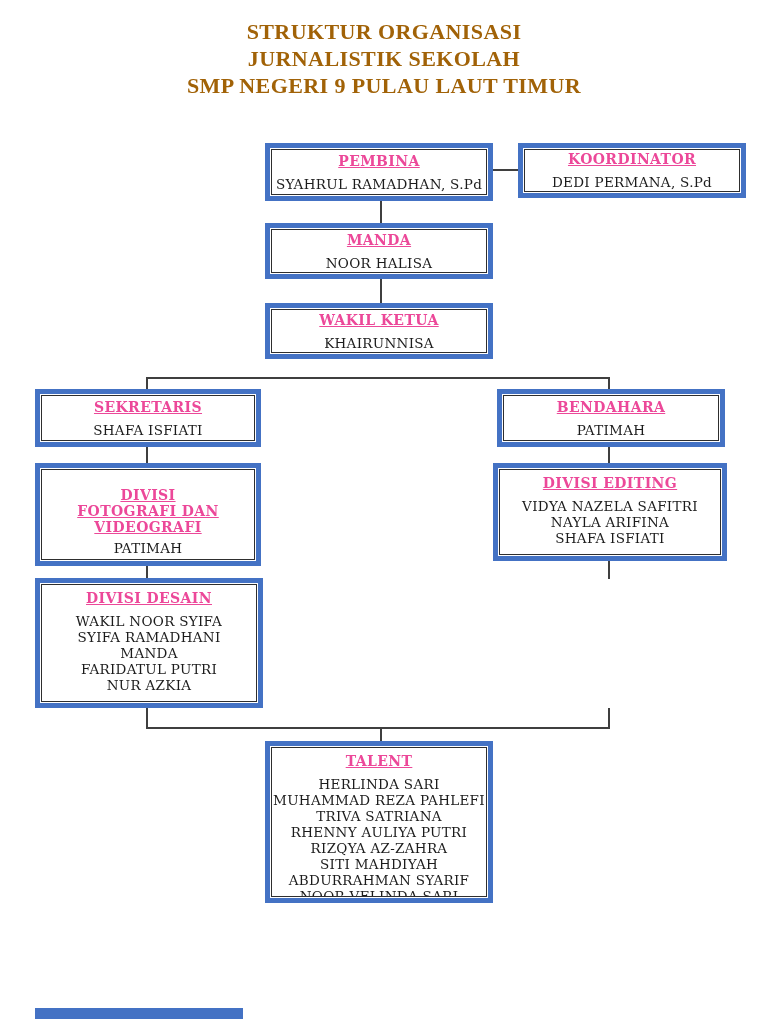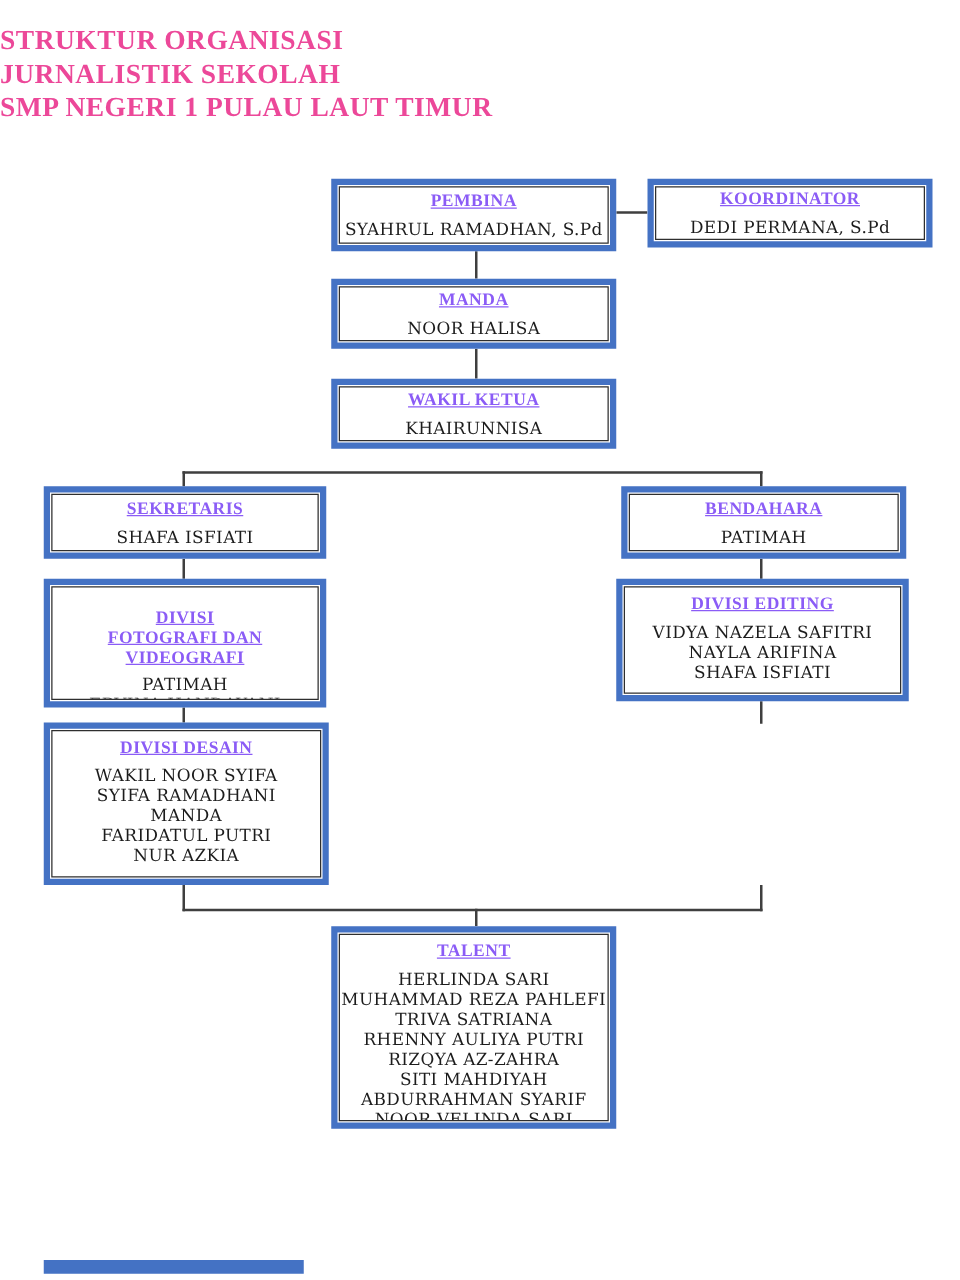--- a/index.html
+++ b/index.html
@@ -13,27 +13,27 @@
     width:768px;height:1024px;
     margin:0 auto;
     background:#ffffff;
     font-family:"DejaVu Serif","Liberation Serif",serif;
     color:var(--ink);
     overflow:hidden;
   }
   .doc-title{
     position:absolute;
     left:0;top:18px;width:768px;
-    text-align:left;
+    text-align:center;
     font-family:"Liberation Serif","DejaVu Serif",serif;
     font-weight:bold;
     font-size:22px;
     line-height:27px;
     letter-spacing:0.4px;
-    color:#ec4899;
+    color:#a16207;
   }
   .node{
     position:absolute;
     border:5px solid var(--accent);
     background:#ffffff;
     box-sizing:border-box;
   }
   .node-inner{
     position:absolute;
     inset:1px;
@@ -46,22 +46,21 @@
   }
   .node--center .node-inner{justify-content:center;}
   .node--top .node-inner{justify-content:flex-start;padding-top:5px;}
   .role{
     font-weight:bold;
     text-decoration:underline;
     font-size:14px;
     line-height:17px;
     letter-spacing:0.4px;
     margin-bottom:6px;
-    color:#8b5cf6;
-    font-family:Liberation Serif, serif;
+    color:#ec4899;
   }
   .role--tight{line-height:16px;margin-bottom:5px;}
   .role-line{display:block;}
   .members{width:100%;}
   .member-line{
     font-size:13.5px;
     line-height:16px;
     letter-spacing:0.3px;
     white-space:nowrap;
   }
@@ -75,21 +74,21 @@
   }
 </style>
 </head>
 <body>
 
 <div class="page">
 
   <div class="doc-title">
     <div>STRUKTUR ORGANISASI</div>
     <div>JURNALISTIK SEKOLAH</div>
-    <div>SMP NEGERI 1 PULAU LAUT TIMUR</div>
+    <div>SMP NEGERI 9 PULAU LAUT TIMUR</div>
   </div>
 
   <div class="connector" style="left:493px;top:169px;width:25px;height:2px;"></div>
   <div class="connector" style="left:380px;top:200px;width:2px;height:23px;"></div>
   <div class="connector" style="left:380px;top:279px;width:2px;height:24px;"></div>
 
   <div class="connector" style="left:146px;top:377px;width:464px;height:2px;"></div>
   <div class="connector" style="left:146px;top:377px;width:2px;height:13px;"></div>
   <div class="connector" style="left:608px;top:377px;width:2px;height:13px;"></div>
 

